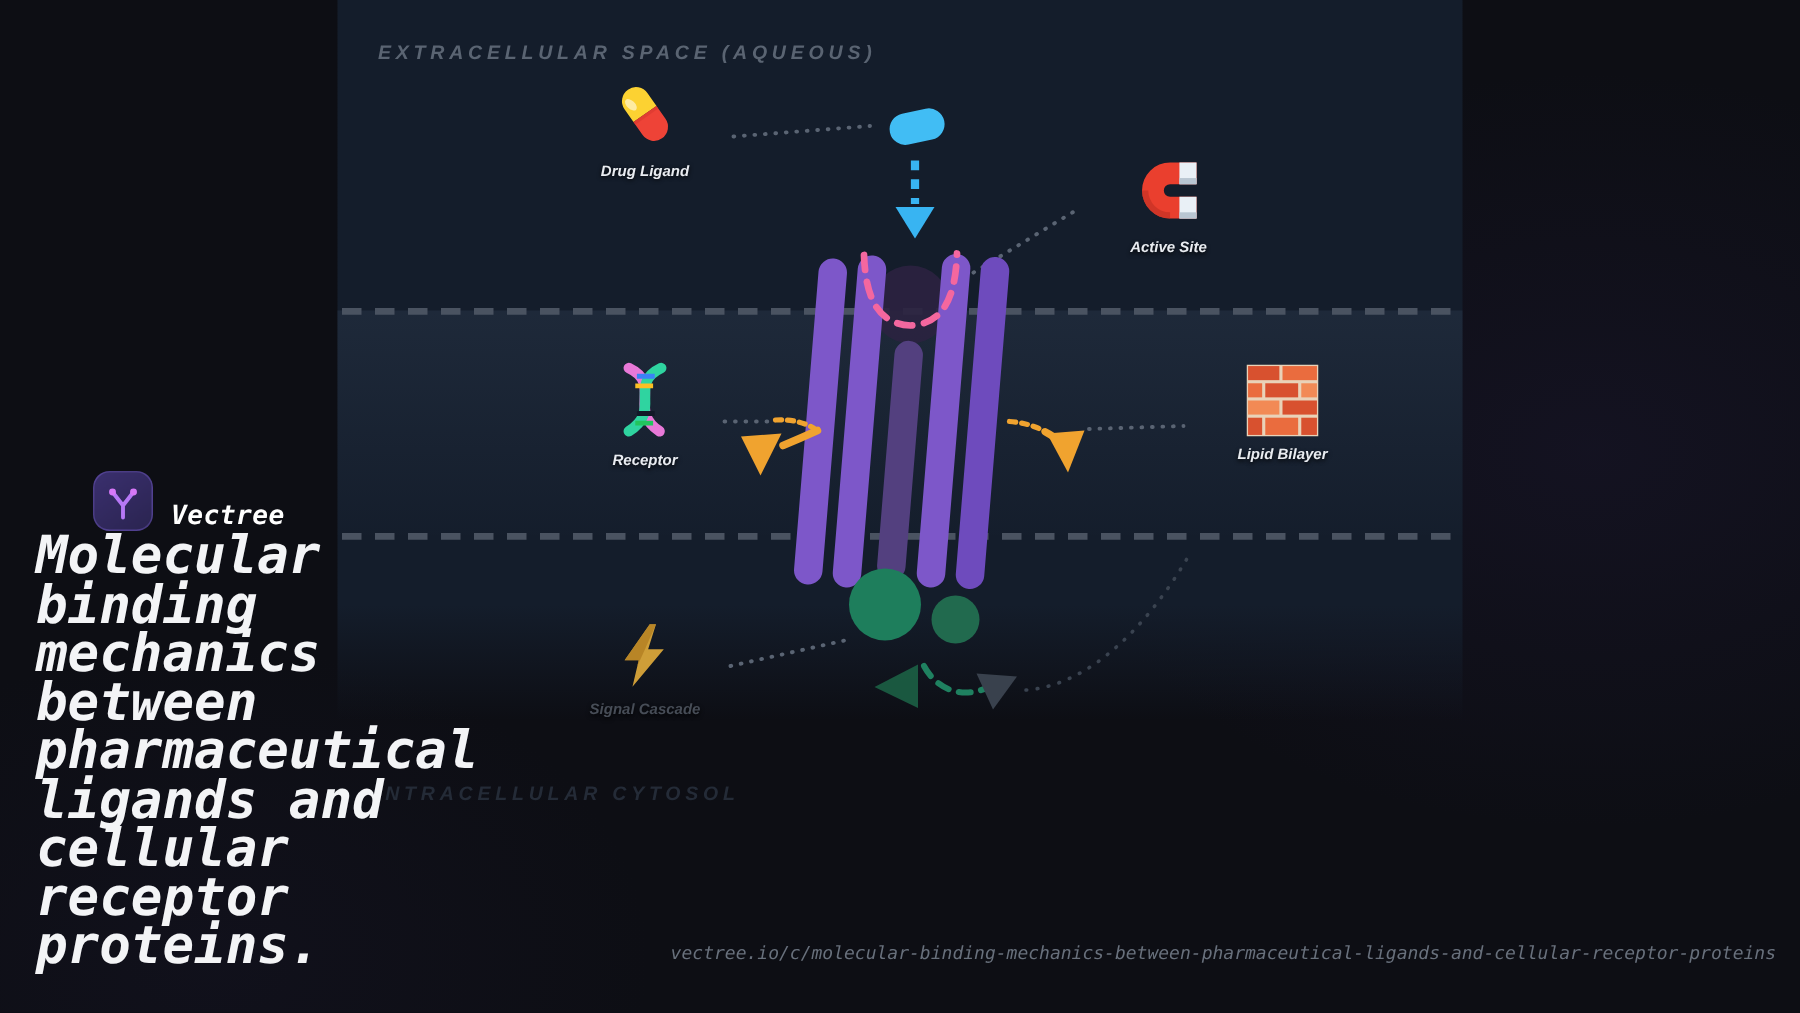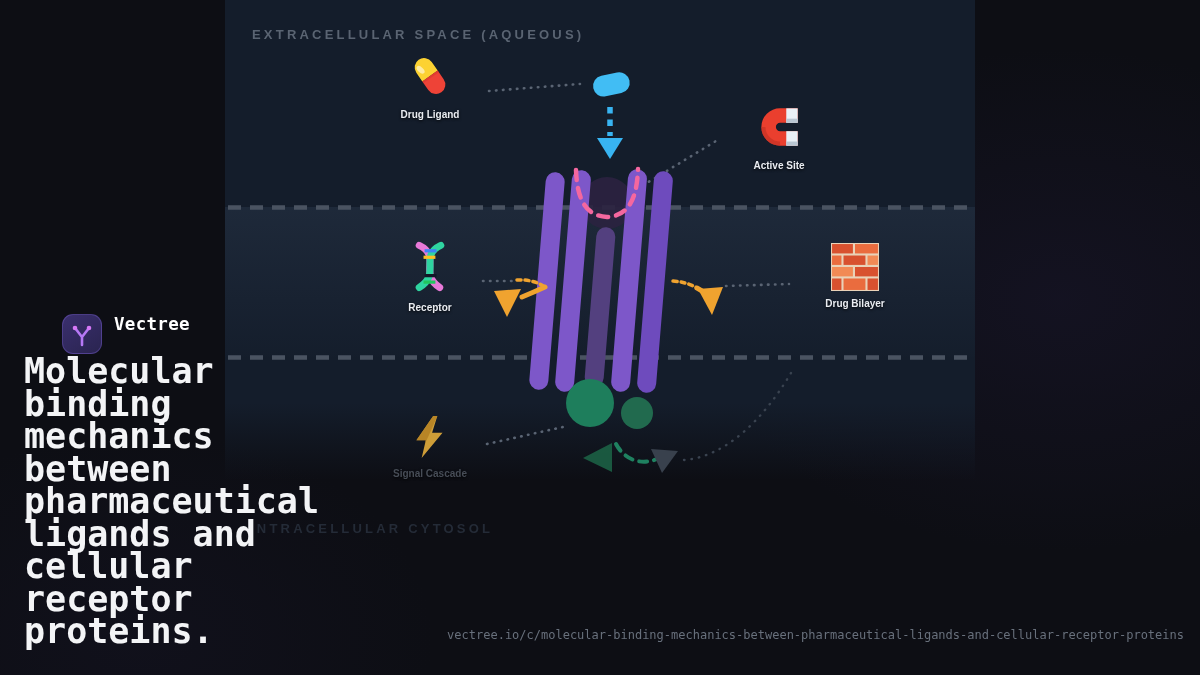--- a/index.html
+++ b/index.html
@@ -3,20 +3,21 @@
 <meta charset="utf-8">
 <style>
   html,body{margin:0;padding:0;background:#0d0e14;}
   #stage{
     position:relative;width:1200px;height:675px;overflow:hidden;
     background:
       radial-gradient(520px 360px at 1060px 300px, rgba(44,34,80,.22), rgba(0,0,0,0) 70%),
       radial-gradient(420px 300px at 140px 640px, rgba(30,26,54,.22), rgba(0,0,0,0) 70%),
       #0d0e14;
     font-family:"Liberation Sans", sans-serif;
+    font-style:italic;
   }
   
   .panel{
     position:absolute;left:225px;top:0;width:750px;height:480px;
     background:linear-gradient(180deg,#141d2b 0%,#141d2b 84%,rgba(20,29,43,0) 100%);
   }
   .membrane-band{
     position:absolute;left:225px;top:207px;width:750px;height:150px;
     background:linear-gradient(180deg, rgba(44,58,78,.42), rgba(24,34,50,.10));
   }
@@ -33,21 +34,21 @@
   
   .node{position:absolute;width:160px;text-align:center;}
   .node .icon svg{display:block;margin:0 auto;}
   .nlabel{
     font-weight:bold;font-size:10px;color:#e9ecf1;margin-top:8px;
     text-shadow:0 1px 3px rgba(0,0,0,.85);white-space:nowrap;
   }
   .nlabel.dim-light{color:#949aa4;}
   .nlabel.dim-dark{color:#474d57;}
   
-  .brand-row{position:absolute;left:22px;top:314px;display:flex;align-items:flex-start;z-index:30;padding-left:40px;}
+  .brand-row{position:absolute;left:22px;top:314px;display:flex;align-items:flex-end;z-index:30;padding-left:40px;}
   .logo{
     width:38px;height:38px;border-radius:11px;
     background:linear-gradient(145deg,#3a2f6e,#2a2450);
     border:1px solid rgba(150,120,255,.28);
     display:flex;align-items:center;justify-content:center;
   }
   .brand-name{
     margin-left:12px;color:#ffffff;font-family:"DejaVu Sans Mono", monospace;
     font-weight:bold;font-size:17.5px;letter-spacing:.3px;
   }
@@ -177,21 +178,21 @@
         <rect x="1" y="12" width="9" height="9" fill="#ea6c3e"></rect>
           <rect x="12" y="12" width="21" height="9" fill="#d8512f"></rect>
           <rect x="35" y="12" width="10" height="9" fill="#f28a55"></rect>
         <rect x="1" y="23" width="20" height="9" fill="#f28a55"></rect>
           <rect x="23" y="23" width="22" height="9" fill="#d8512f"></rect>
         <rect x="1" y="34" width="9" height="11" fill="#d8512f"></rect>
           <rect x="12" y="34" width="21" height="11" fill="#ea6c3e"></rect>
           <rect x="35" y="34" width="10" height="11" fill="#d8512f"></rect>
       </svg>
     </div>
-    <div class="nlabel" style="margin-top:7px;">Drug Bilayer</div>
+    <div class="nlabel" style="margin-top:7px;">Lipid Bilayer</div>
   </div>
 
 
   <div class="node" style="left:350px;top:414px;">
     <div class="icon" style="opacity:.88;">
       <svg width="46" height="46" viewBox="0 0 44 44">
         <polygon points="25,2 9,25 18,25 14,42 34,18 24,18 29,2" fill="#e9b13c"></polygon>
         <polygon points="25,2 9,25 18,25 17,29 22,18 29,2" fill="#c98e22" opacity=".8"></polygon>
       </svg>
     </div>

